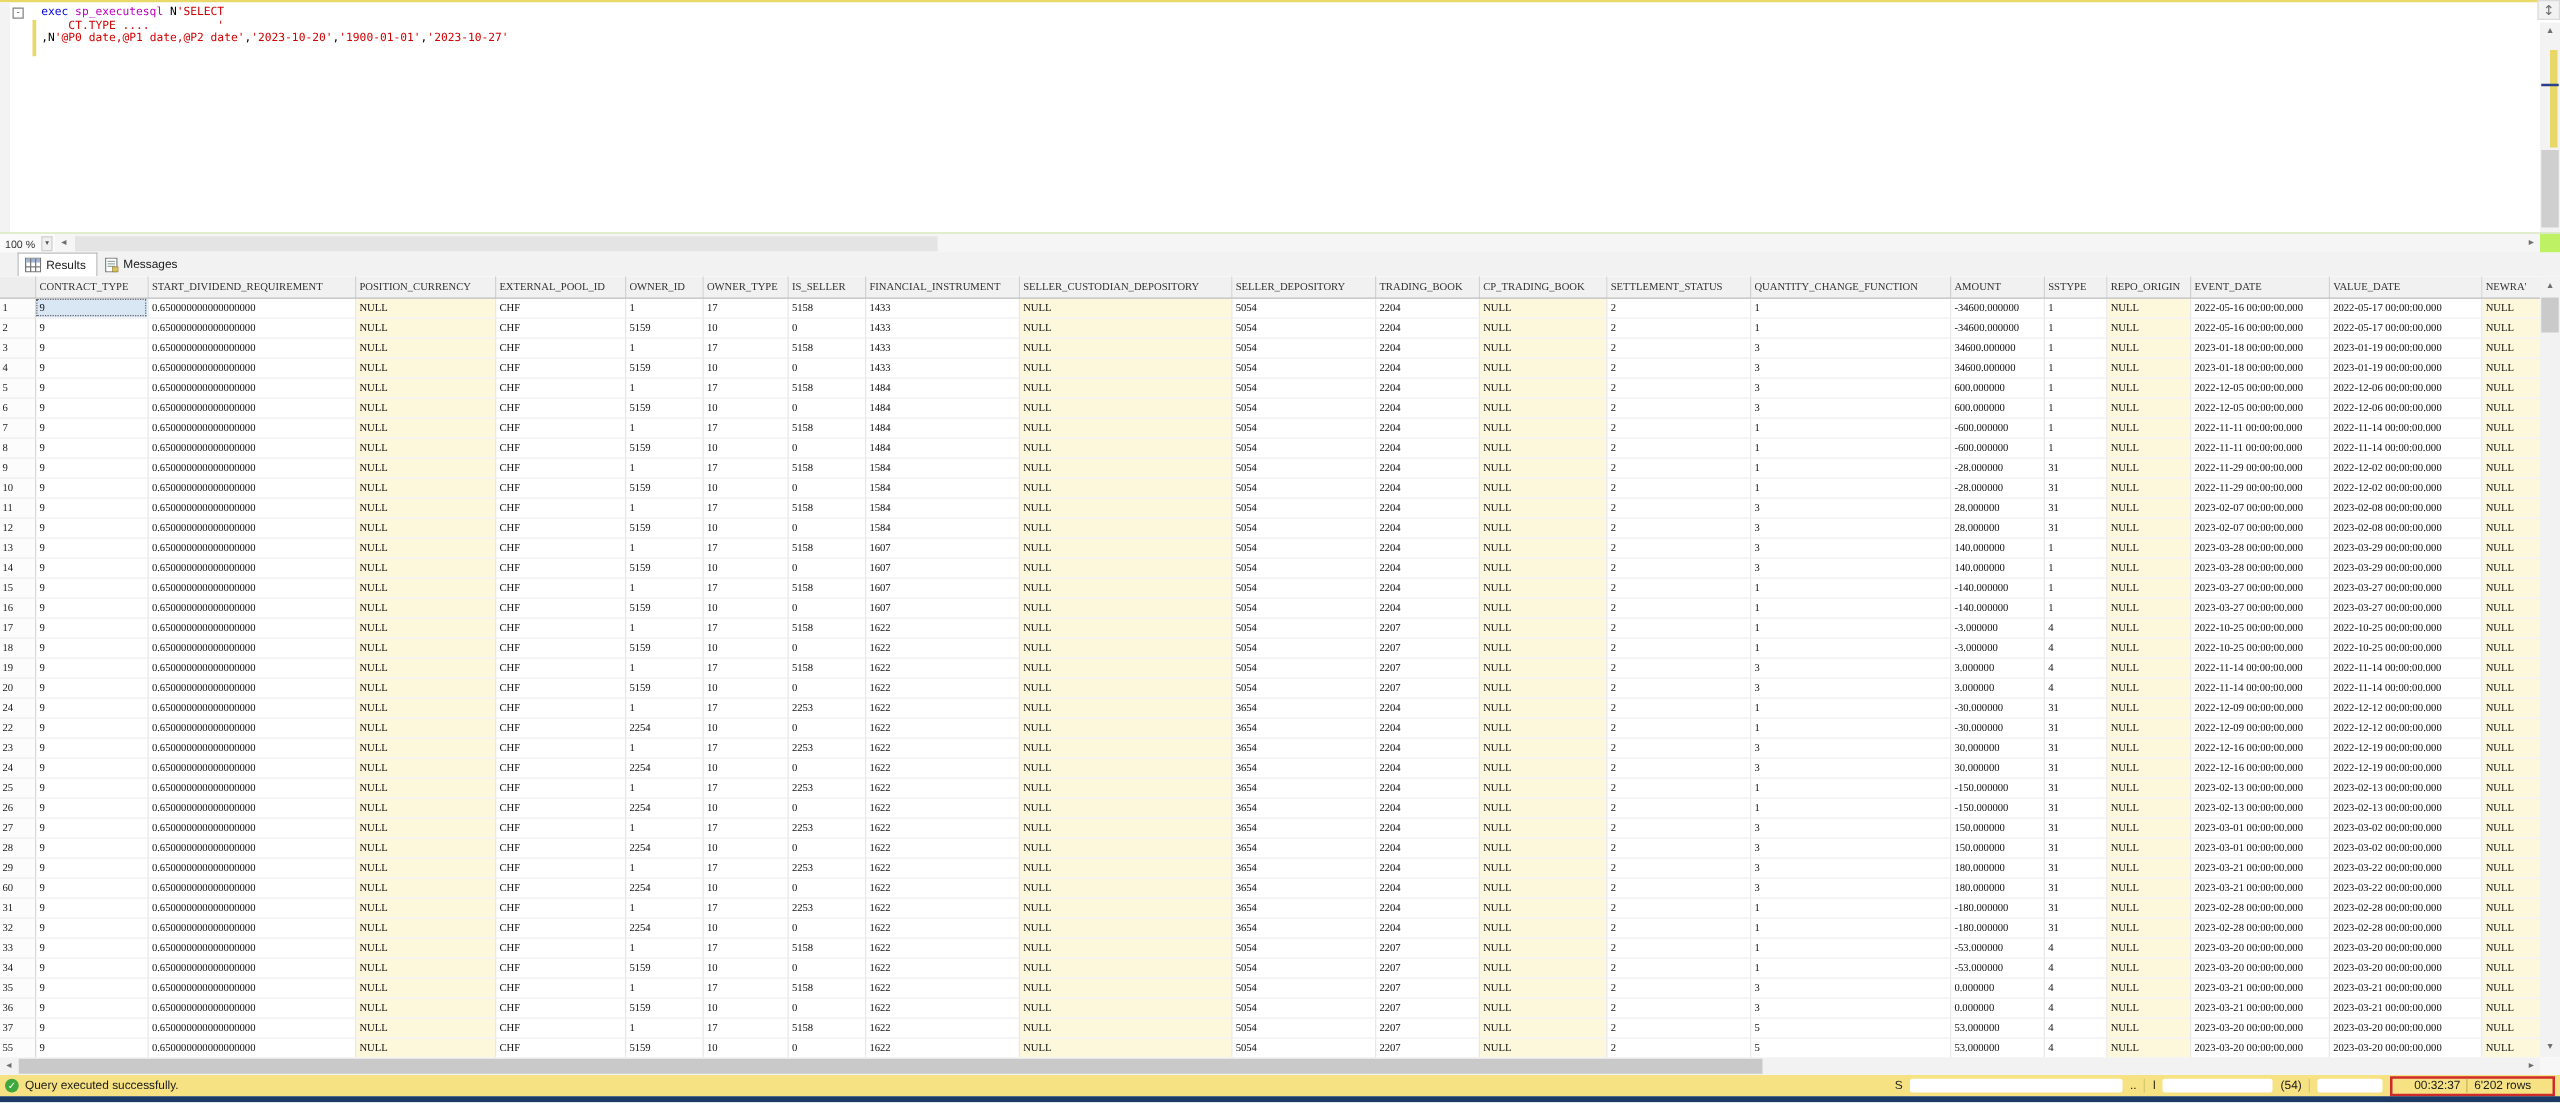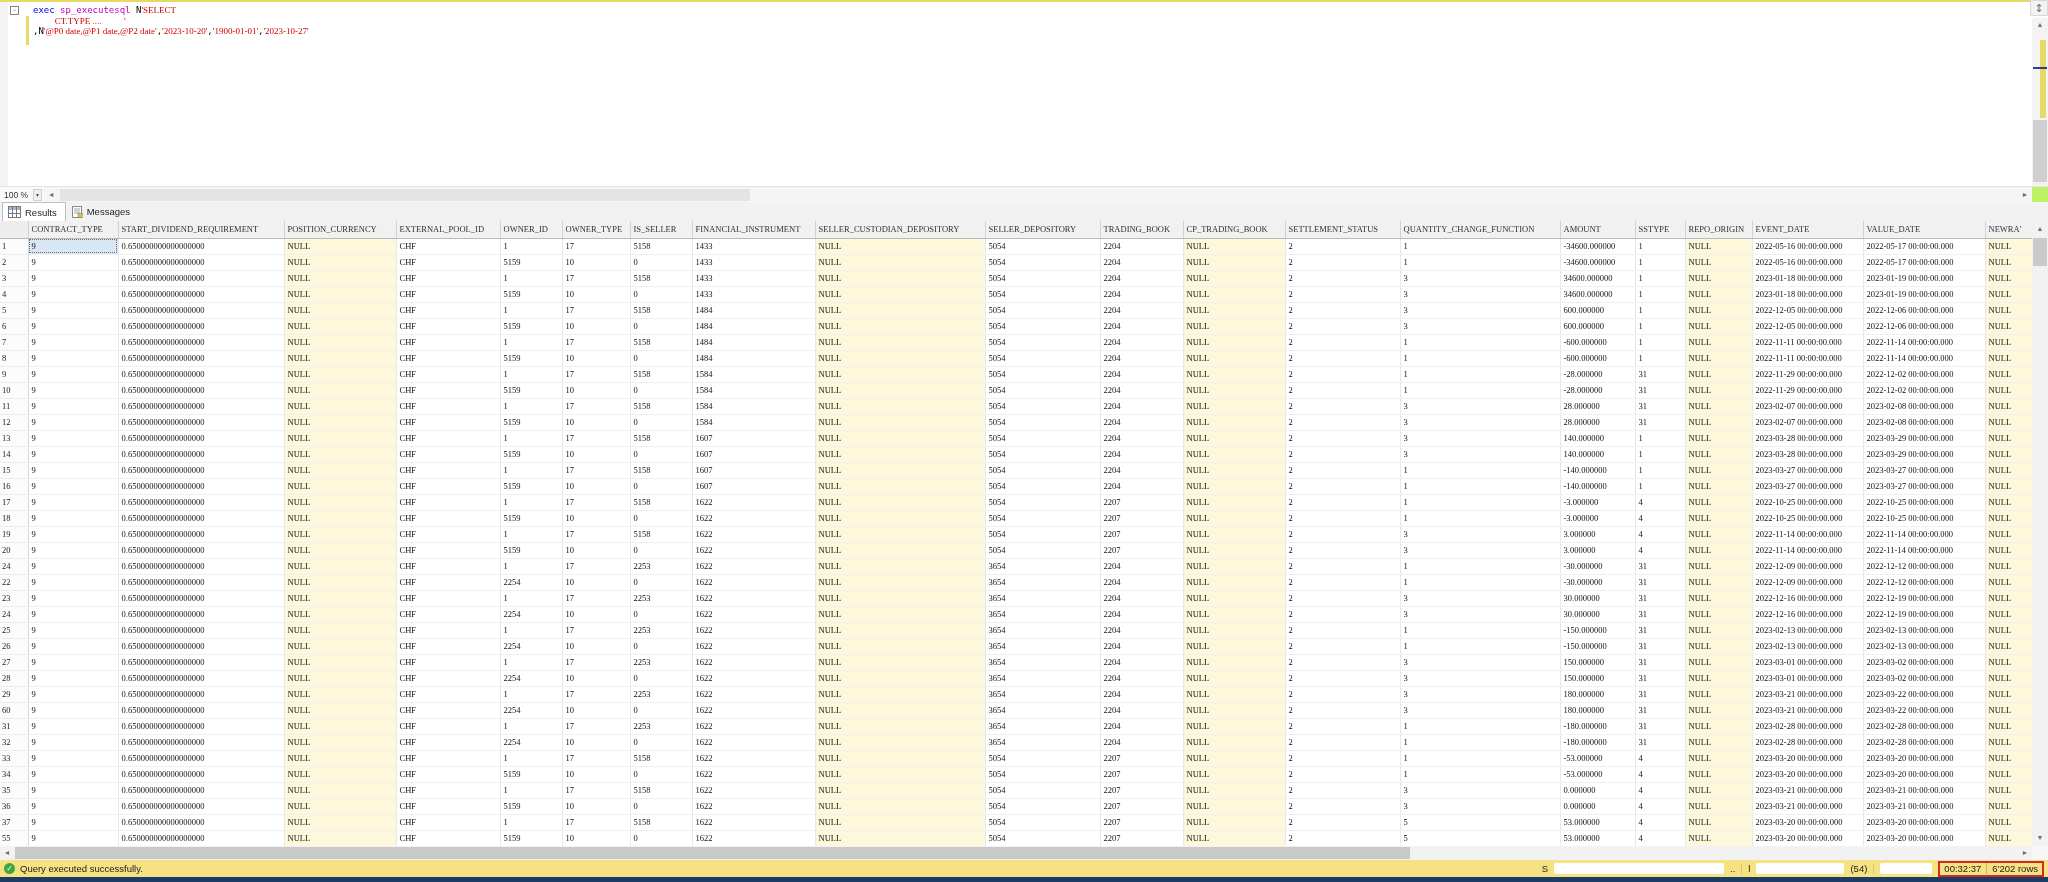--- a/index.html
+++ b/index.html
@@ -12,21 +12,21 @@
   
   .editor { position:absolute; top:2px; left:0; width:2048px; height:184px; background:#fff; }
   .gutter { position:absolute; top:0; left:0; width:8px; height:184px; background:#F3F3F3; }
   .fold-box { position:absolute; top:4px; left:10px; width:9px; height:9px; border:1px solid #848484; background:#fff;
               font:7px "DejaVu Sans Mono", monospace; line-height:7px; text-align:center; color:#444; }
   .change-bar { position:absolute; top:14px; left:26px; width:3px; height:29px; background:var(--change-bar-yellow); }
   .code { position:absolute; top:3px; left:33px; font:9px "DejaVu Sans Mono", monospace; white-space:pre; }
   .code-line { height:10.5px; line-height:10.5px; }
   .c-keyword { color:var(--keyword-blue); }
   .c-sysproc { color:var(--sysproc-magenta); }
-  .c-string  { color:var(--string-red);font-family:Liberation Serif, serif; }
+  .c-string  { color:var(--string-red); }
   .c-plain   { color:#000; }
 
   
   .splitter-grip { position:absolute; top:0; left:2030px; width:18px; height:16px; color:#6b6b6b;
                    font:11px "DejaVu Sans", sans-serif; text-align:center; line-height:15px; background:#F2F2F2; border:1px solid #DADADA; }
   .ed-vscroll { position:absolute; top:18px; left:2032px; width:16px; height:184px; background:#F3F3F3; }
   .ed-vscroll .arr { position:absolute; left:0; width:16px; height:14px; color:#6f6f6f; font-size:7px; text-align:center; line-height:14px; }
   .ed-vscroll .arr.up { top:0; } .ed-vscroll .arr.dn { bottom:0; }
   .ed-marker-yellow { position:absolute; left:8px; top:22px; width:6px; height:78px; background:var(--change-bar-yellow); }
   .ed-marker-blue { position:absolute; left:1px; top:49px; width:14px; height:2px; background:var(--scroll-marker-blue); }
@@ -35,21 +35,21 @@
   
   .zoomrow { position:absolute; top:186px; left:0; width:2048px; height:16px; background:#bef264; border-top:1px solid #E3E3E3; display:flex; align-items:center; }
   .zoom-ctl { display:flex; align-items:center; height:16px; padding:0 2px 0 4px; font-size:8.5px; color:#333; background:#FAFAFA; }
   .zoom-ctl .caret { margin-left:5px; font-size:6px; color:#555; border:1px solid #D0D0D0; padding:0 2px; background:#F0F0F0; height:12px; line-height:11px; }
   .ed-hscroll { position:relative; flex:1; height:16px; margin-right:16px; background:#F5F5F5; }
   .ed-hscroll .arr { position:absolute; top:0; width:14px; height:16px; color:#6f6f6f; font-size:7px; text-align:center; line-height:16px; }
   .ed-hscroll .arr.lf { left:0; } .ed-hscroll .arr.rt { right:0; }
   .ed-hthumb { position:absolute; left:16px; top:2px; width:690px; height:12px; background:#E4E4E4; }
 
   
-  .tabbar { position:absolute; top:202px; left:0; width:2048px; height:19px; background:#F2F2F2; display:flex; align-items:flex-end; padding-left:2px; }
+  .tabbar { position:absolute; top:202px; left:0; width:2048px; height:19px; background:#F2F2F2; display:flex; align-items:flex-end; padding-left:14px; }
   .tab { display:flex; align-items:center; gap:4px; height:19px; padding:0 8px 0 5px; font-size:9.5px; color:#222; }
   .tab.active { background:#fff; border:1px solid #BEBEBE; border-bottom:none; }
   .tab svg { display:block; }
 
   
   .grid-wrap { position:absolute; top:221px; left:0; width:2032px; height:625px; overflow:hidden; background:#fff; }
   table.grid { table-layout:fixed; width:2032px; border-collapse:collapse; font-size:8.5px; color:#111;font-family:Liberation Serif, serif; }
   table.grid th, table.grid td { overflow:hidden; white-space:nowrap; text-align:left; font-weight:normal; }
   thead th { height:17px; background:#F1F1F1; border-right:1px solid #D2D2D2; border-bottom:1px solid #B9B9B9; padding:0 3px; color:#333; }
   thead th.corner { background:#EDEDED; }
@@ -72,21 +72,21 @@
   .hcorner { position:absolute; top:846px; left:2032px; width:16px; height:14px; background:#F7F7F7; }
 
   
   .statusbar { position:absolute; top:860px; left:0; width:2048px; height:17px; background:var(--status-bar-bg);
                display:flex; align-items:center; font-size:9.5px; color:#1c1c1c; padding:0 4px; }
   .status-left { display:flex; align-items:center; gap:5px; }
   .check-icon { width:11px; height:11px; border-radius:50%; background:#3FA73F; color:#fff; font-size:8px; line-height:11px; text-align:center; }
   .status-right { margin-left:auto; display:flex; align-items:center; gap:6px; }
   .redacted { background:#fff; border-radius:2px; height:11px; display:inline-block; }
   .sb-div { width:1px; height:11px; background:#D8C86E; }
-  .red-box { display:flex; align-items:center; gap:5px; border:2px solid var(--annotation-red); padding:0 4px; height:16px; }
+  .red-box { display:flex; align-items:center; gap:5px; border:2px solid var(--annotation-red); padding:0 17px; height:16px; }
   .red-box .sb-div { background:#C9B75C; }
 
   .footer-strip { position:absolute; top:877px; left:0; width:2048px; height:5px; background:var(--footer-strip); }
 </style>
 </head>
 <body>
 
 <div class="app">
 
   <div class="top-accent"></div>

